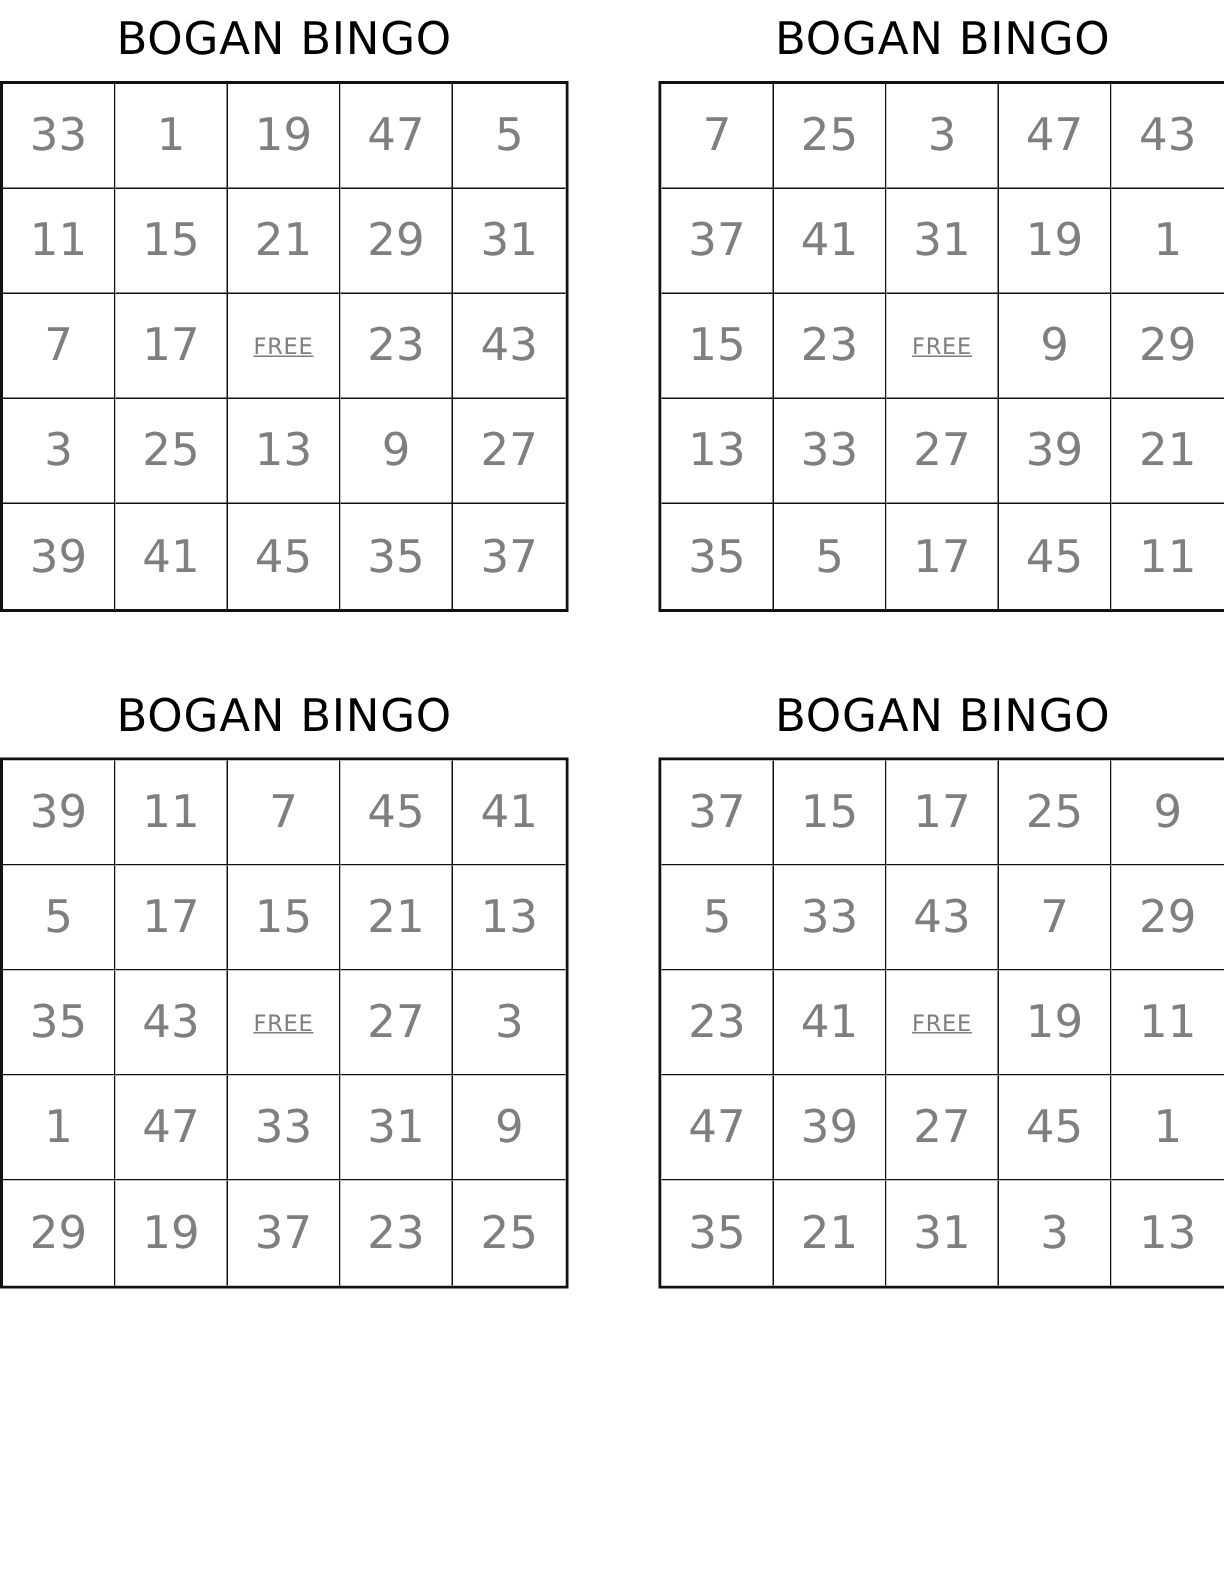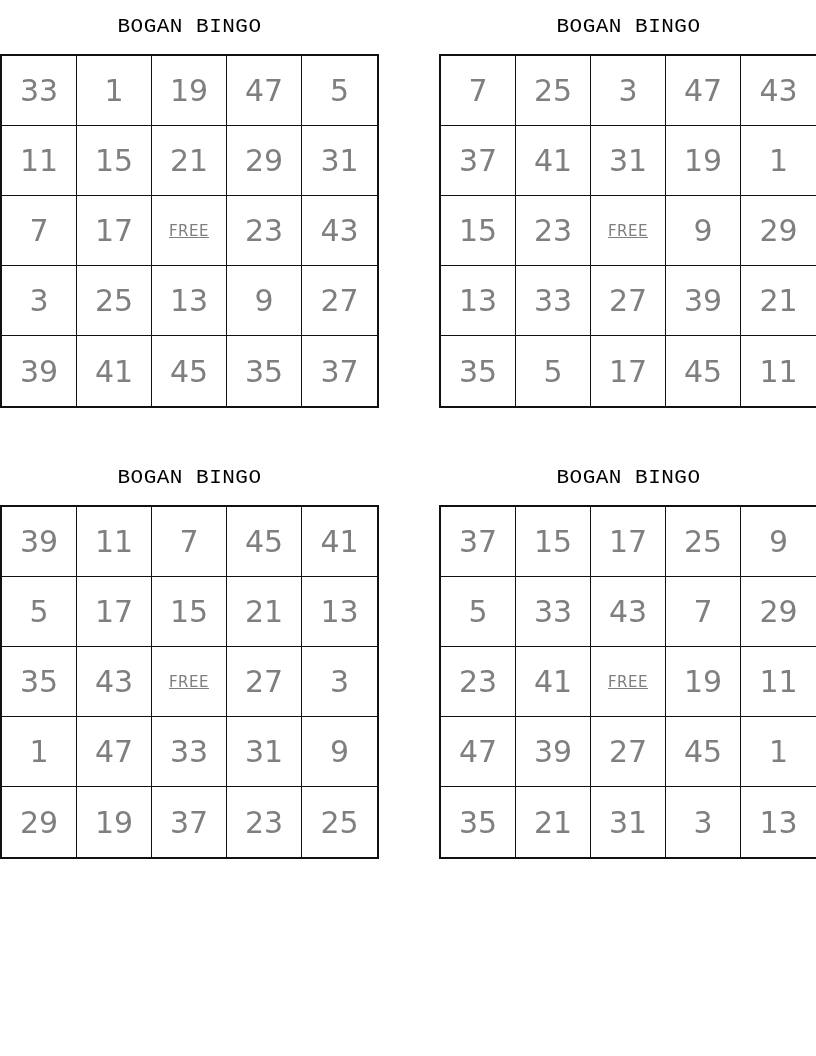--- a/index.html
+++ b/index.html
@@ -15,26 +15,25 @@
     position: relative;
   }
   .card {
     position: absolute;
   }
   .card-title {
     width: 379px;
     height: 30px;
     line-height: 30px;
     text-align: center;
-    font-size: 21px;
+    font-size: 30px;
     letter-spacing: 0.5px;
     color: var(--title-color, #000000);
     margin-bottom: 12px;
     white-space: nowrap;
-    font-family: Liberation Mono, monospace;
   }
   .grid {
     display: grid;
     grid-template-columns: repeat(5, 75px);
     grid-auto-rows: 70px;
     width: 375px;
     border: 2px solid var(--border-color, #111111);
   }
   .cell {
     box-sizing: border-box;

